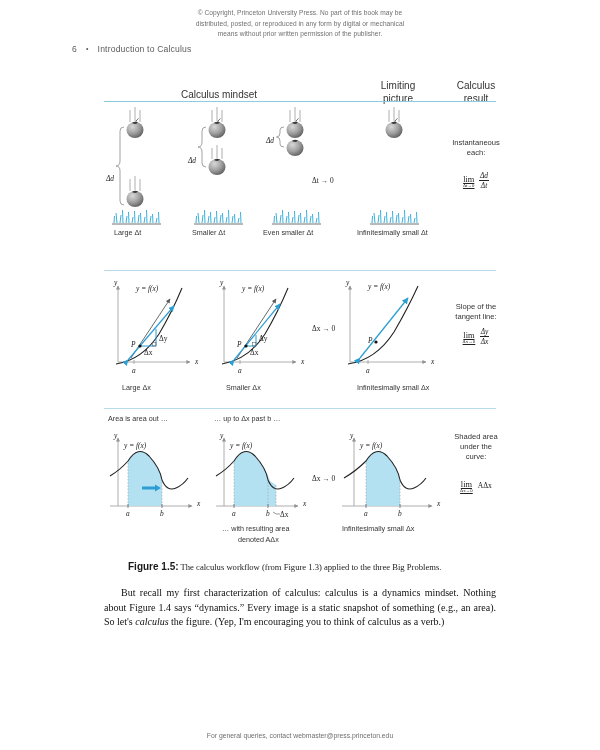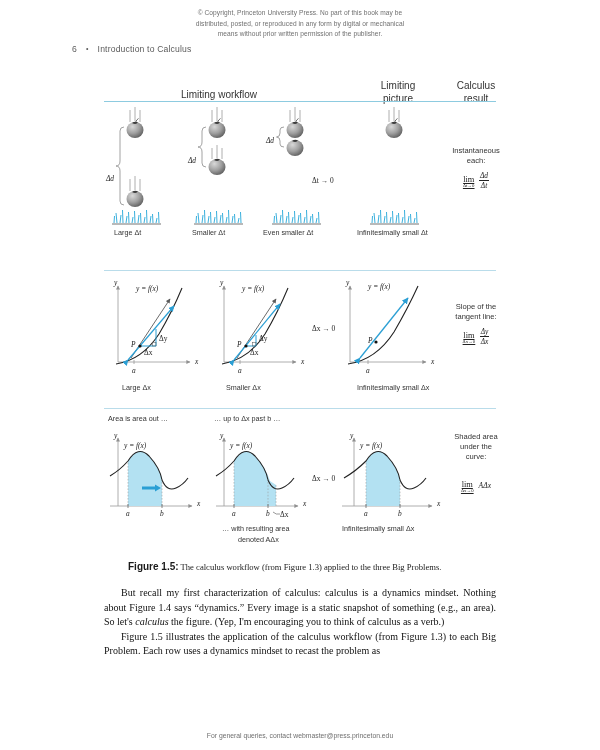--- a/index.html
+++ b/index.html
@@ -60,21 +60,21 @@
     position:absolute;text-align:center;
     font-family:"Liberation Serif", serif;font-size:8px;color:#222;
   }
   .limbox .lim{display:inline-block;vertical-align:middle;text-align:center;text-decoration:underline;}
   .limbox .lim .big{font-size:8.4px;font-style:normal;}
   .limbox .lim .sub{display:block;font-size:4.8px;margin-top:-1px;}
   .frac{display:inline-block;vertical-align:middle;text-align:center;margin-left:2.5px;}
   .frac .num{display:block;font-style:italic;font-size:7.4px;line-height:1.08;
              border-bottom:.7px solid #222;padding:0 1px 0.3px;}
   .frac .den{display:block;font-style:italic;font-size:7.4px;line-height:1.15;padding-top:.3px;}
-  .inlinemath{font-style:italic;}
+  .inlinemath{}
 
   
   .caption{
     position:absolute;left:128px;top:560px;width:360px;
     font-size:8.6px;line-height:1.35;color:#1a1a1a;
   }
   .caption b{font-family:"Liberation Sans", sans-serif;font-size:10px;}
 
   
   .body{
@@ -106,21 +106,21 @@
   </div>
 
   <div class="runhead">
     <span>6</span>
     <span class="bullet">•</span>
     <span>Introduction to Calculus</span>
   </div>
 
   <div class="figure">
 
-    <div class="col-head" style="left:20px;top:12px;width:190px;">Limiting workflow</div>
+    <div class="col-head" style="left:20px;top:12px;width:190px;">Calculus mindset</div>
     <div class="col-head" style="left:258px;top:3px;width:72px;">
       <div>Limiting</div>
       <div>picture</div>
     </div>
     <div class="col-head" style="left:338px;top:3px;width:68px;">
       <div>Calculus</div>
       <div>result</div>
     </div>
 
     <div class="hrule" style="left:0px;top:25px;width:392px;"></div>
@@ -297,21 +297,21 @@
     <div class="mathlbl" style="left:84px;top:80px;">Δd</div>
     <div class="mathlbl" style="left:162px;top:60px;">Δd</div>
 
     <div class="mathlbl" style="left:208px;top:100px;font-style:normal;">Δt → 0</div>
 
     <div class="lbl" style="left:10px;top:152px;">Large Δt</div>
     <div class="lbl" style="left:88px;top:152px;">Smaller Δt</div>
     <div class="lbl" style="left:159px;top:152px;">Even smaller Δt</div>
     <div class="lbl" style="left:253px;top:152px;">Infinitesimally small Δt</div>
 
-    <div class="res" style="left:336px;top:70px;width:72px;">
+    <div class="res" style="left:336px;top:62px;width:72px;">
       <div>Instantaneous</div>
       <div>each:</div>
     </div>
     <div class="limbox" style="left:336px;top:96px;width:72px;">
       <span class="lim">
         <span class="big">lim</span>
         <span class="sub">Δt→0</span>
       </span>
       <span class="frac">
         <span class="num">Δd</span>
@@ -501,18 +501,17 @@
       <span class="inlinemath" style="margin-left:3px;font-size:7.6px;">AΔx</span>
     </div>
   </div>
 
   <div class="caption">
     <b>Figure 1.5:</b><span> The calculus workflow (from Figure 1.3) applied to the three Big Problems.</span>
   </div>
 
   <div class="body">
     <p class="first"><span>But recall my first characterization of calculus: calculus is a dynamics mindset. Nothing about Figure 1.4 says “dynamics.” Every image is a static snapshot of something (e.g., an area). So let's </span><i>calculus</i><span> the figure. (Yep, I'm encouraging you to think of calculus as a verb.)</span></p>
-    <p>Figure 1.5 illustrates the application of the calculus workflow (from Figure 1.3) to each Big Problem. Each row uses a dynamics mindset to recast the problem as</p>
   </div>
 
   <div class="footer">For general queries, contact webmaster@press.princeton.edu</div>
 
 </div>
 
 </body></html>

